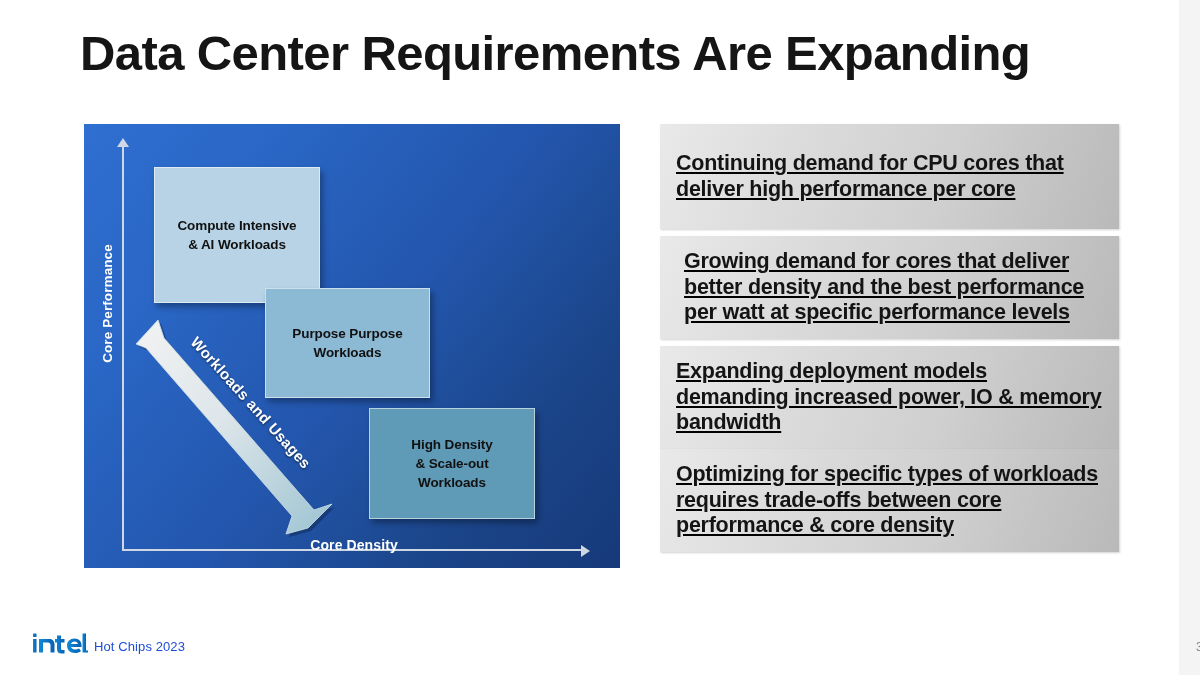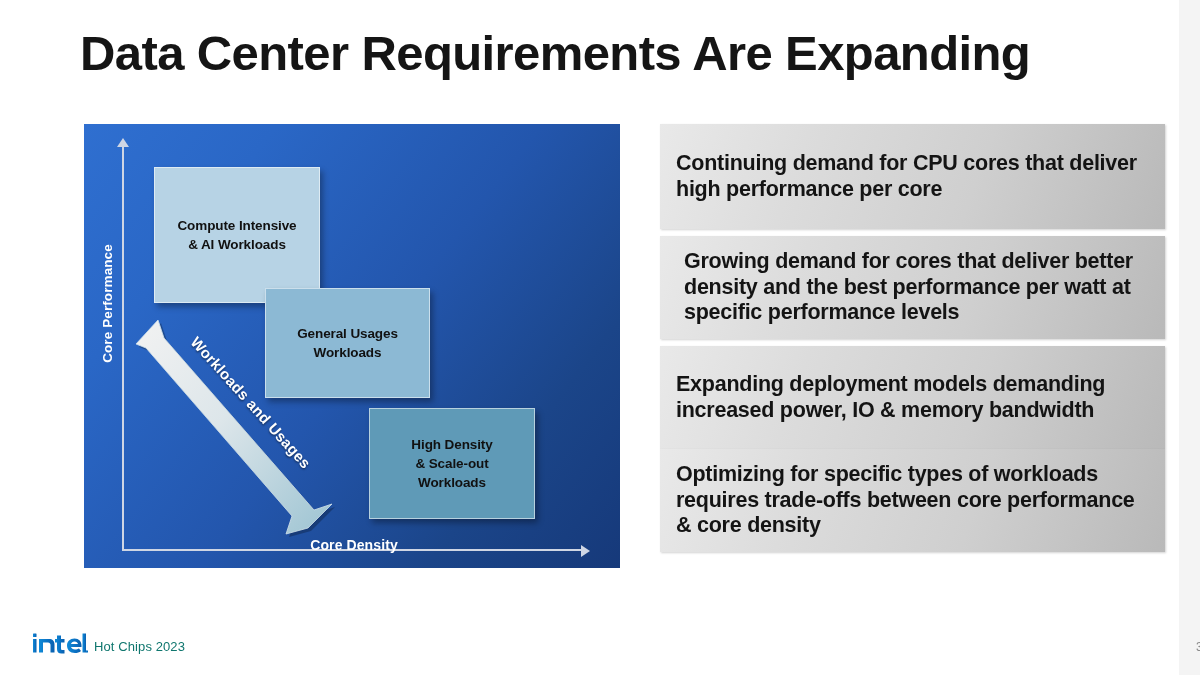--- a/index.html
+++ b/index.html
@@ -122,21 +122,22 @@
     letter-spacing:0.3px;
     transform:rotate(48deg);
     transform-origin:center center;
     text-shadow:1px 1px 2px rgba(0,0,0,0.45);
   }
 
   
   .panels {
     position:absolute;
     left:636px; top:124px;
-    width:505px;
+    width:459px;
+    text-decoration:underline;
   }
   .panel {
     position:relative;
     background:linear-gradient(110deg,#e9e9e9 0%,#dcdcdc 28%,#cfcfcf 62%,#b9b9b9 100%);
     color:#141414;
     font-weight:700;
     font-size:21.5px;
     line-height:25.5px;
     letter-spacing:-0.25px;
     padding:0 16px;
@@ -154,21 +155,21 @@
   
   .footer-logo {
     position:absolute;
     left:8px; top:631px;
     width:56px; height:24px;
   }
   .footer-text {
     position:absolute;
     left:70px; top:639px;
     font-size:13px;
-    color:#0f766e;
+    color:#1d4ed8;
     letter-spacing:0.1px;
   }
   .page-number {
     position:absolute;
     left:1172px; top:640px;
     font-size:12px;
     color:#8a8a8a;
   }
 </style>
 </head>
@@ -204,21 +205,21 @@
       </g>
     </svg>
 
     <div class="diag-label">Workloads and Usages</div>
 
     <div class="wl-box" id="box-compute">
       <span><span>Compute Intensive</span><br><span>&amp; AI Workloads</span></span>
     </div>
 
     <div class="wl-box" id="box-general">
-      <span><span>General Usages</span><br><span>Workloads</span></span>
+      <span><span>Purpose Purpose</span><br><span>Workloads</span></span>
     </div>
 
     <div class="wl-box" id="box-density">
       <span><span>High Density</span><br><span>&amp; Scale-out</span><br><span>Workloads</span></span>
     </div>
   </div>
 
   <div class="panels">
     <div class="panel" id="panel-0">
       <span class="panel-text">Continuing demand for CPU cores that deliver high performance per core</span>

